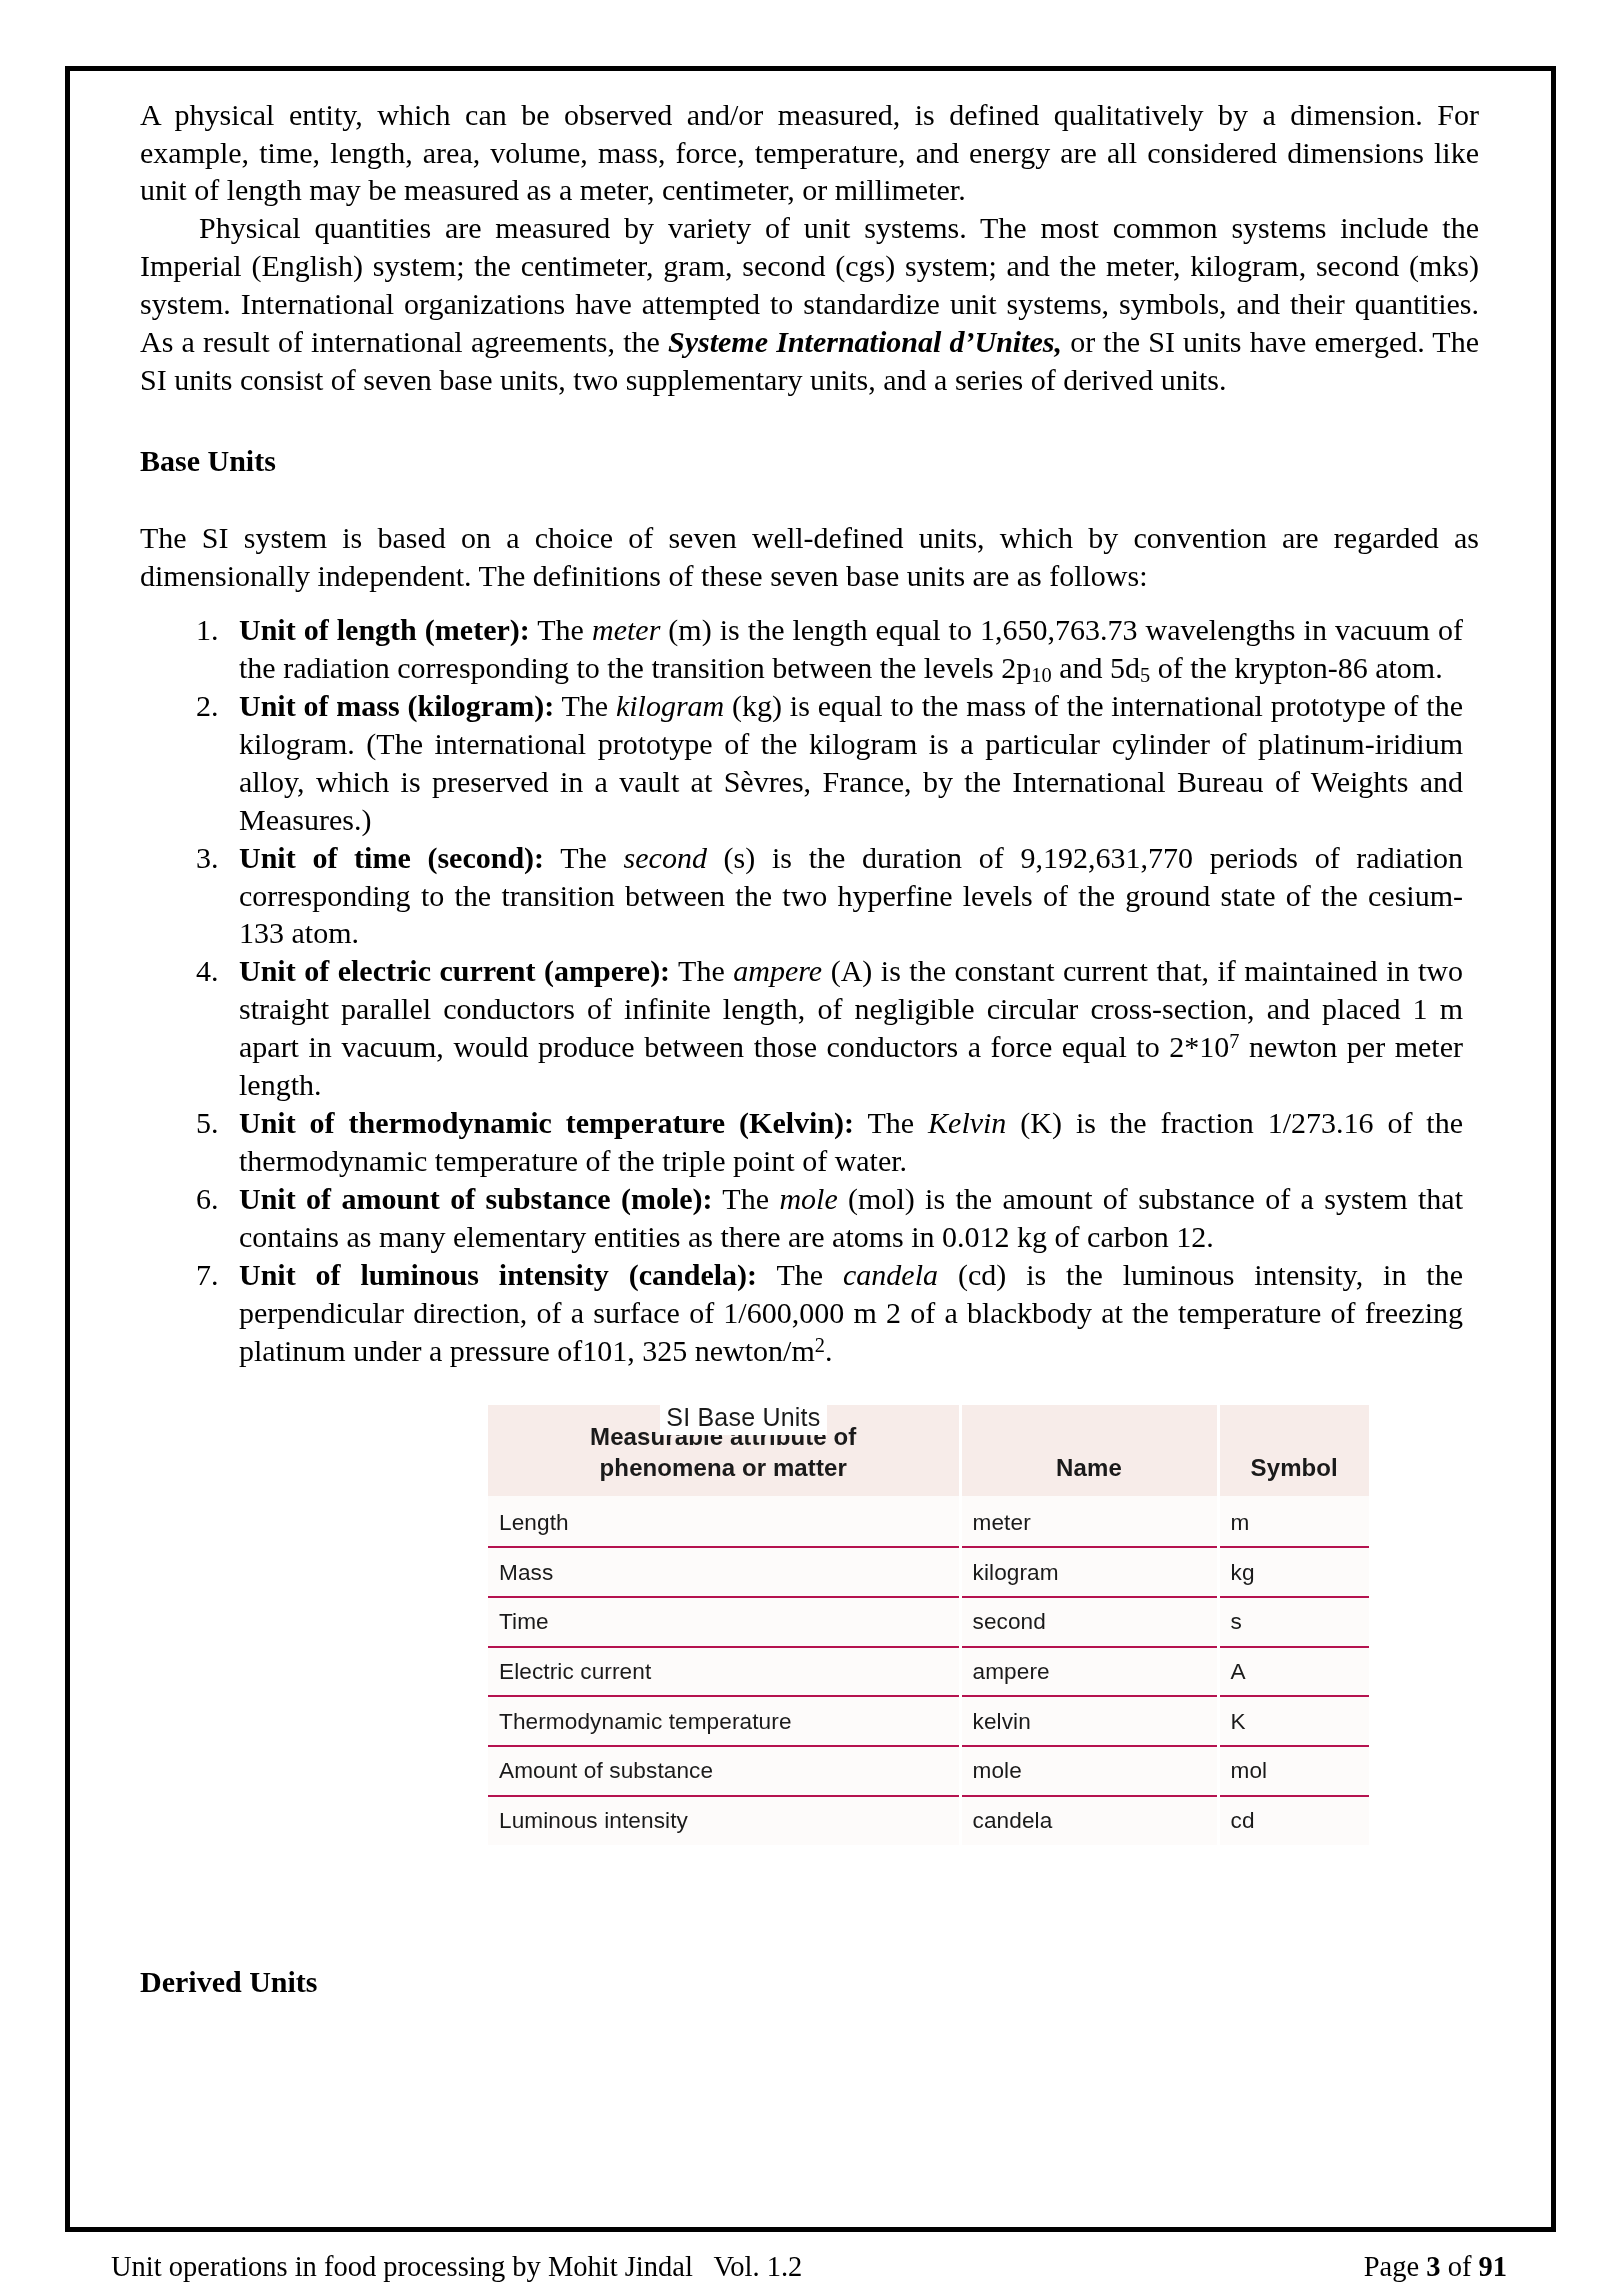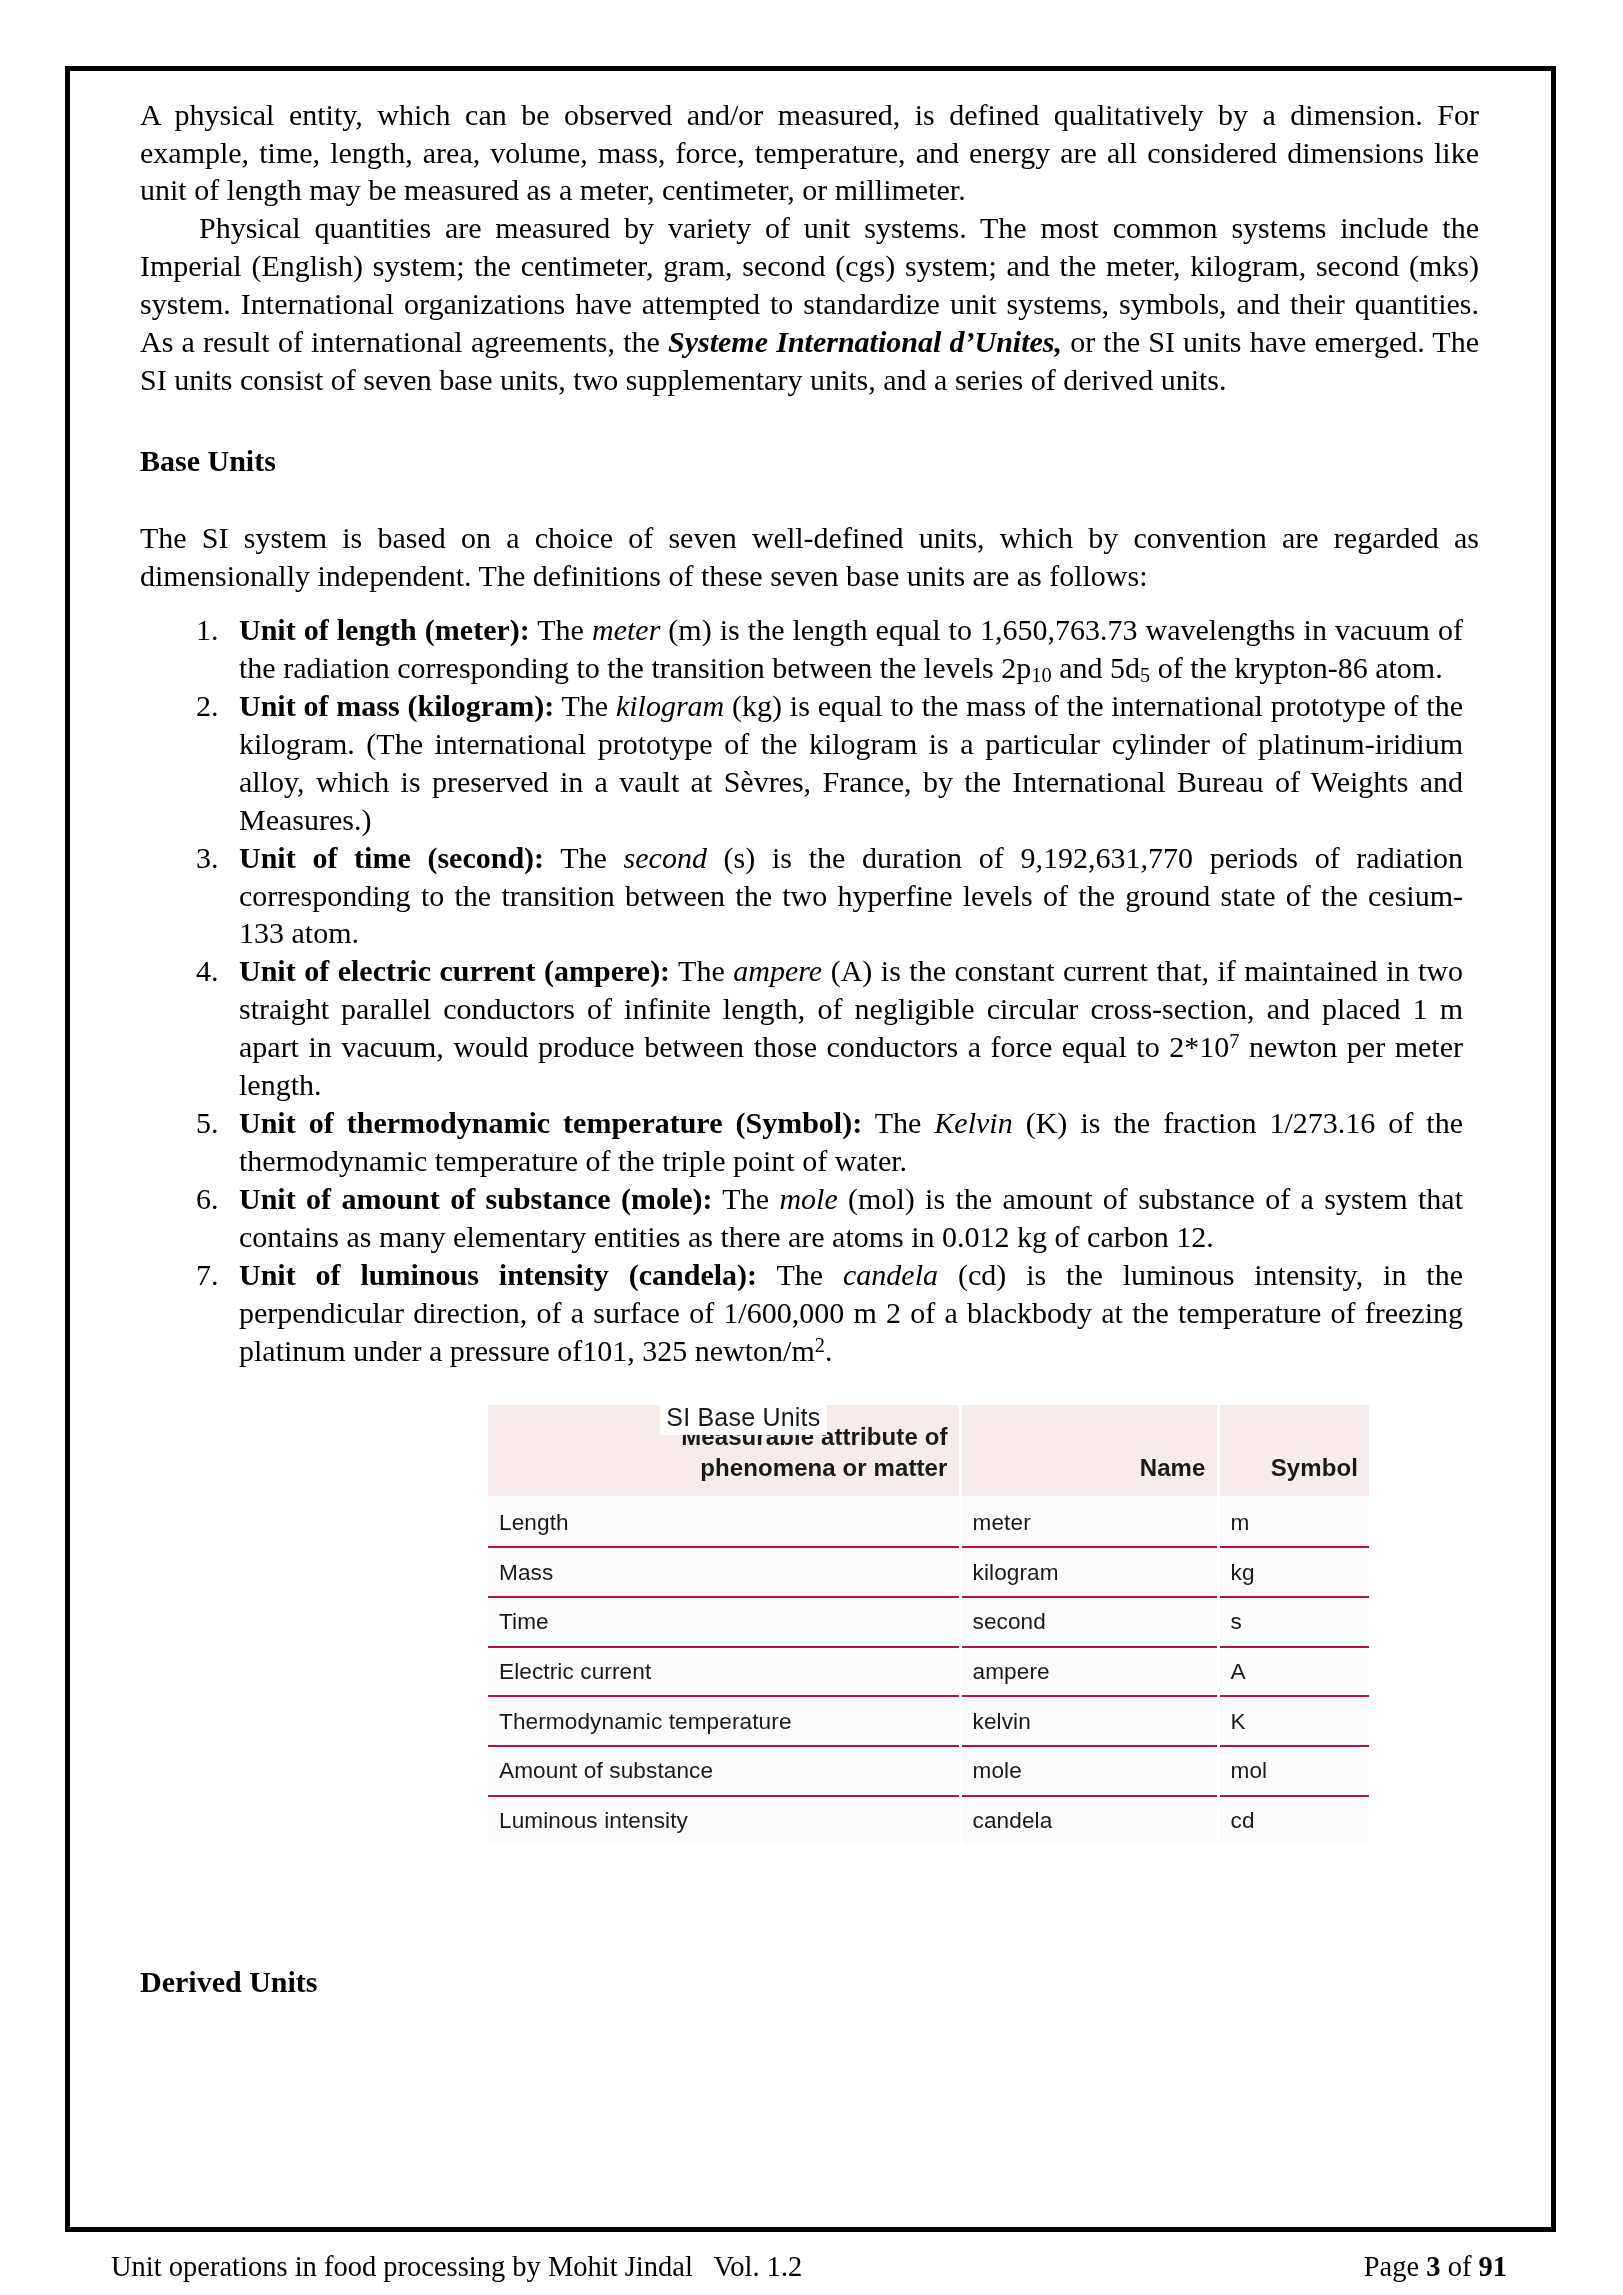--- a/index.html
+++ b/index.html
@@ -120,21 +120,21 @@
     background: #fdfbfa;
   }
   table.si col.c1 { width: 472px; }
   table.si col.c2 { width: 258px; }
   table.si col.c3 { width: 151px; }
 
   table.si thead th {
     background: #f7ece9;
     font-size: 24px;
     font-weight: bold;
-    text-align: right;
+    text-align: center;
     vertical-align: bottom;
     color: #1a1a1a;
     padding: 11px 11px 12.7px 11px;
     border: none;
     letter-spacing: 0.1px;
     line-height: 1.28;
   }
   table.si thead th.th-attr { padding-top: 17.4px; }
 
   table.si tbody td {
@@ -207,21 +207,21 @@
     <ol class="units">
 
       <li><span class="b">Unit of length (meter):</span><span> The </span><span class="i">meter</span><span> (m) is the length equal to 1,650,763.73 wavelengths in vacuum of the radiation corresponding to the transition between the levels 2p</span><sub>10</sub><span> and 5d</span><sub>5</sub><span> of the krypton-86 atom.</span></li>
 
       <li><span class="b">Unit of mass (kilogram):</span><span> The </span><span class="i">kilogram</span><span> (kg) is equal to the mass of the international prototype of the kilogram. (The international prototype of the kilogram is a particular cylinder of platinum-iridium alloy, which is preserved in a vault at Sèvres, France, by the International Bureau of Weights and Measures.)</span></li>
 
       <li><span class="b">Unit of time (second):</span><span> The </span><span class="i">second</span><span> (s) is the duration of 9,192,631,770 periods of radiation corresponding to the transition between the two hyperfine levels of the ground state of the cesium-133 atom.</span></li>
 
       <li><span class="b">Unit of electric current (ampere):</span><span> The </span><span class="i">ampere</span><span> (A) is the constant current that, if maintained in two straight parallel conductors of infinite length, of negligible circular cross-section, and placed 1 m apart in vacuum, would produce between those conductors a force equal to 2*10</span><sup>7</sup><span> newton per meter length.</span></li>
 
-      <li><span class="b">Unit of thermodynamic temperature (Symbol):</span><span> The </span><span class="i">Kelvin</span><span> (K) is the fraction 1/273.16 of the thermodynamic temperature of the triple point of water.</span></li>
+      <li><span class="b">Unit of thermodynamic temperature (Kelvin):</span><span> The </span><span class="i">Kelvin</span><span> (K) is the fraction 1/273.16 of the thermodynamic temperature of the triple point of water.</span></li>
 
       <li><span class="b">Unit of amount of substance (mole):</span><span> The </span><span class="i">mole</span><span> (mol) is the amount of substance of a system that contains as many elementary entities as there are atoms in 0.012 kg of carbon 12.</span></li>
 
       <li><span class="b">Unit of luminous intensity (candela):</span><span> The </span><span class="i">candela</span><span> (cd) is the luminous intensity, in the perpendicular direction, of a surface of 1/600,000 m 2 of a blackbody at the temperature of freezing platinum under a pressure of101, 325 newton/m</span><sup>2</sup><span>.</span></li>
 
     </ol>
 
     <div id="table-wrap">
 
       <div id="table-caption">SI Base Units</div>

